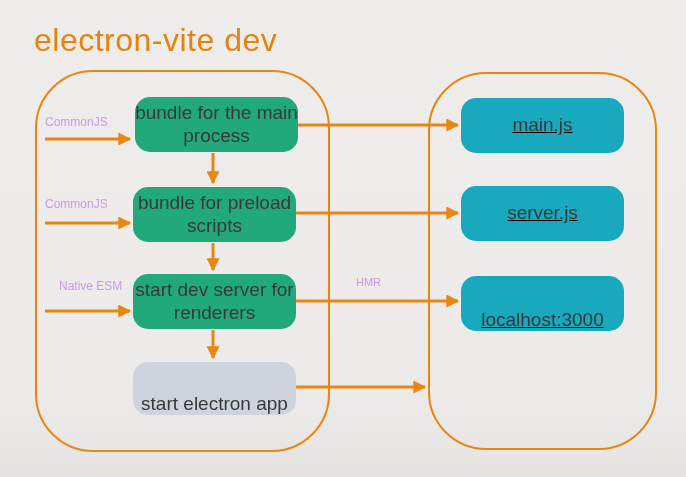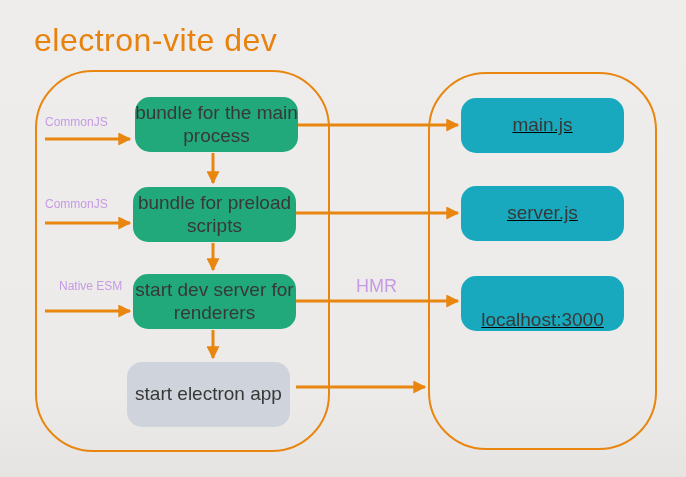--- a/index.html
+++ b/index.html
@@ -27,31 +27,31 @@
   .node>span{
     width:188px;flex:none;text-align:center;
     font-size:19px;line-height:1.17;color:#383838;white-space:pre-line;
   }
   .green{background:#21A97C;}
   .teal{background:#18A9BE;text-decoration:underline;}
   .grayed{background:#CFD4DC;}
   .step1{left:135px;top:97px;}
   .step2{left:133px;top:187px;}
   .step3{left:133px;top:274px;}
-  .step4{left:127px;top:362px;height:65px;}
+  .step4{left:133px;top:362px;height:53px;align-items:flex-end;}
   .out1{left:461px;top:98px;}
   .out2{left:461px;top:186px;}
   .out3{left:461px;top:276px;align-items:flex-end;}
   .side-label{
     position:absolute;color:#C69AE5;font-size:12px;white-space:nowrap;
   }
   .in1{left:45px;top:115px;}
   .in2{left:45px;top:197px;}
   .in3{left:44px;top:279px;margin-left:15px;}
-  .hmr-label{left:356px;top:276px;font-size:18px;}
+  .hmr-label{left:356px;top:276px;font-size:11px;}
   .arrows{position:absolute;left:0;top:0;pointer-events:none;}
 </style>
 </head>
 <body>
 
 <div class="page">
 
   <h1 class="title">electron-vite dev</h1>
 
   <div class="container left-group"></div>

